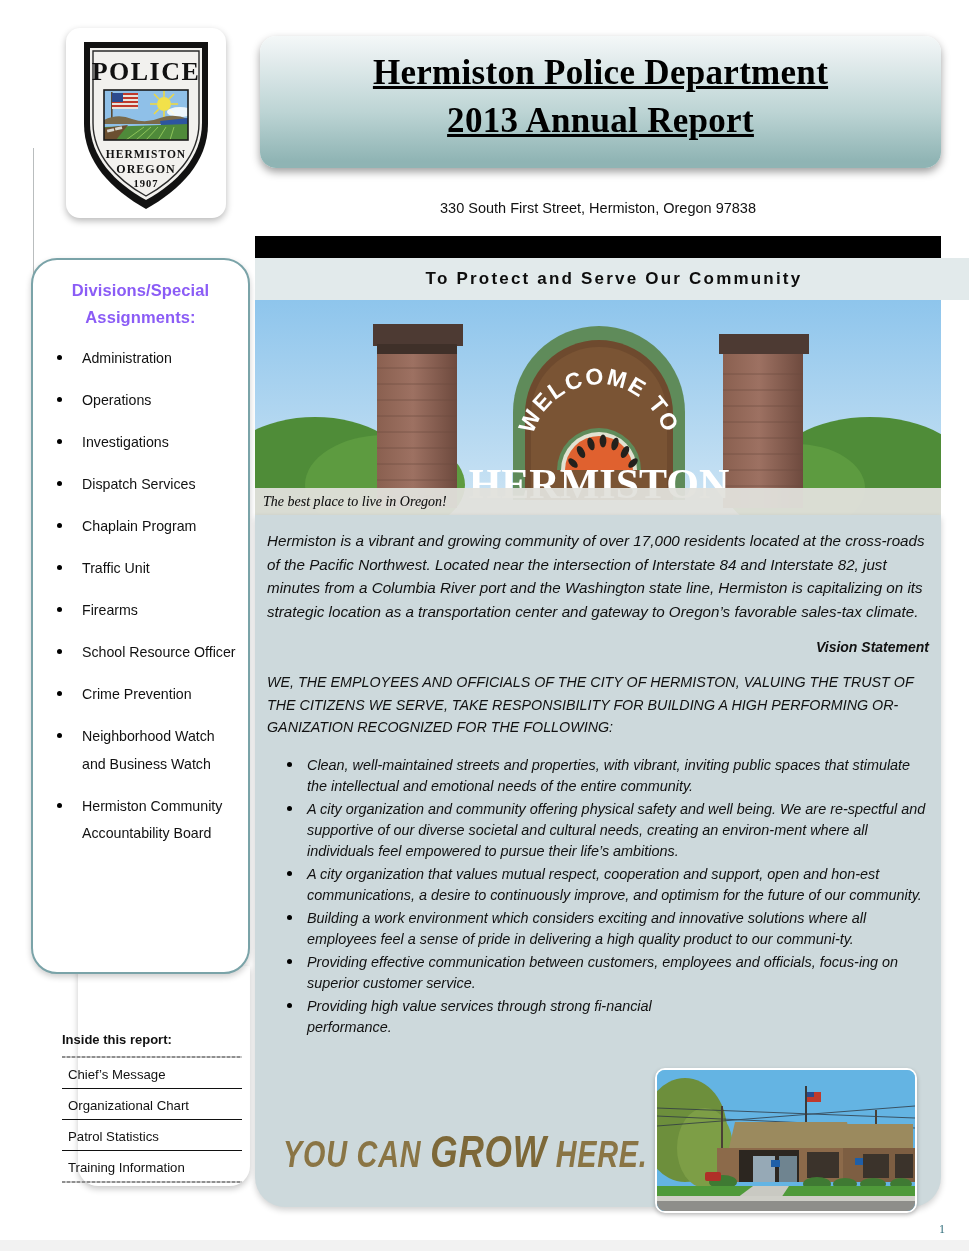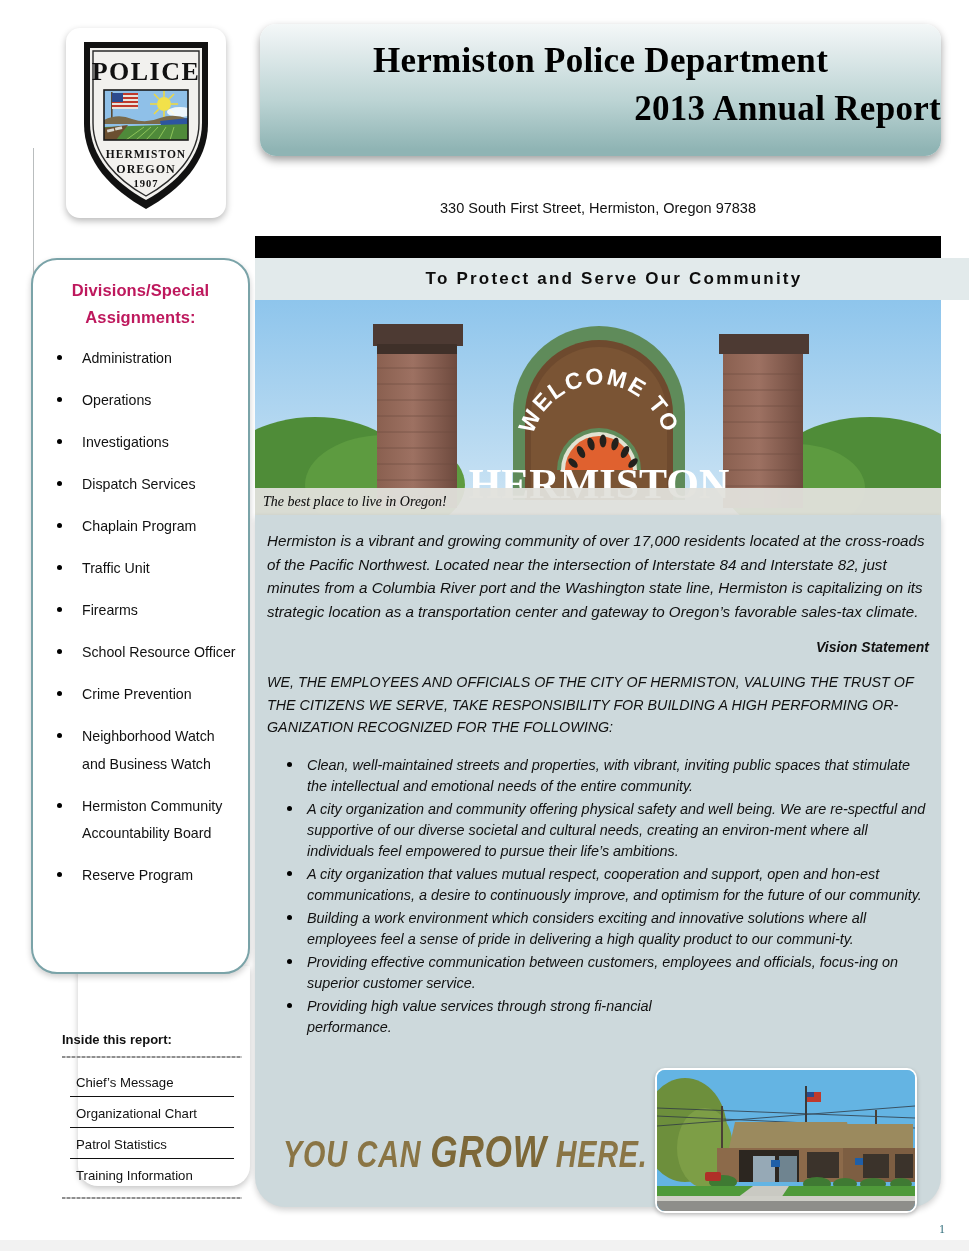--- a/index.html
+++ b/index.html
@@ -24,41 +24,41 @@
   .badge-wrap svg{display:block;}
 
   
   .divisions{
     position:absolute;left:31px;top:258px;width:219px;height:716px;
     background:#fff;border:2.5px solid #7aa3a8;border-radius:26px;
     box-shadow:0 3px 6px rgba(0,0,0,.20);
     box-sizing:border-box;
   }
   .div-title{
-    font-size:16.5px;font-weight:bold;color:#be185d;text-align:center;
+    font-size:16.5px;font-weight:bold;color:#8b5cf6;text-align:center;
     line-height:27px;padding:17px 16px 0 16px;letter-spacing:.1px;
   }
   .div-list{list-style:none;margin:14px 0 0 0;padding:0 10px 0 22px;}
   .div-list li{
     position:relative;font-size:14.2px;color:#111;line-height:27.5px;
     padding-left:27px;margin-bottom:14.5px;
   }
   .div-list li .bullet{
     position:absolute;left:2px;top:10px;width:5px;height:5px;border-radius:50%;
     background:#000;
   }
 
   
   .inside{
     position:absolute;left:62px;top:988px;width:180px;
   }
   .inside-title{font-size:13px;font-weight:bold;color:#111;margin-bottom:9px;margin-top:44px;}
   .inside-top-rule{height:2px;background:#9a9a9a;
      background-image:repeating-linear-gradient(90deg,#8f8f8f 0 3px,#c9c9c9 3px 5px);}
-  .toc{list-style:none;margin:8px;padding:0;}
+  .toc{list-style:none;margin:0;padding:0;}
   .toc li{
     font-size:13.2px;color:#111;padding:9px 0 6px 6px;
     border-bottom:1.4px solid #111;
   }
   .inside-bottom-rule{height:2px;margin-top:0;
      background-image:repeating-linear-gradient(90deg,#8f8f8f 0 3px,#c9c9c9 3px 5px);}
 
   
   .sidebar-sheet{
     position:absolute;left:78px;top:966px;width:172px;height:220px;
@@ -66,31 +66,32 @@
     box-shadow:0 3px 6px rgba(0,0,0,.22);
   }
 
   
   .main{
     position:absolute;left:255px;top:22px;width:686px;height:1185px;
   }
 
   
   .title-plaque{
-    position:absolute;left:5px;top:2px;width:681px;height:132px;
+    position:absolute;left:5px;top:14px;width:681px;height:132px;
     border-radius:16px;
     background:linear-gradient(to bottom,#f4f8f8 0%,#e3eced 18%,#bcd4d4 58%,#8fb4b4 95%);
     box-shadow:0 4px 8px rgba(0,0,0,.38);
+    text-decoration:underline;
   }
   .title-plaque .t1,.title-plaque .t2{
     font-family:"Liberation Serif",serif;font-weight:bold;color:#000;
     text-align:center;font-size:35px;letter-spacing:.3px;
   }
   .title-plaque .t1{padding-top:17px;}
-  .title-plaque .t2{padding-top:8px;text-align:right;}
+  .title-plaque .t2{padding-top:8px;}
 
   .address{
     position:absolute;left:0;top:178px;width:686px;text-align:center;
     font-size:14.5px;color:#111;
   }
 
   .black-bar{position:absolute;left:0;top:214px;width:686px;height:22px;background:#000;}
 
   .motto-band{
     position:absolute;left:0;top:236px;width:718px;height:42px;background:#e2eaeb;
@@ -258,21 +259,20 @@
       <li><span class="bullet"></span><span>Operations</span></li>
       <li><span class="bullet"></span><span>Investigations</span></li>
       <li><span class="bullet"></span><span>Dispatch Services</span></li>
       <li><span class="bullet"></span><span>Chaplain Program</span></li>
       <li><span class="bullet"></span><span>Traffic Unit</span></li>
       <li><span class="bullet"></span><span>Firearms</span></li>
       <li><span class="bullet"></span><span>School Resource Officer</span></li>
       <li><span class="bullet"></span><span>Crime Prevention</span></li>
       <li><span class="bullet"></span><span>Neighborhood Watch and Business Watch</span></li>
       <li><span class="bullet"></span><span>Hermiston Community Accountability Board</span></li>
-      <li><span class="bullet"></span><span>Reserve Program</span></li>
     </ul>
   </div>
 
   <div class="inside">
     <div class="inside-title">Inside this report:</div>
     <div class="inside-top-rule"></div>
     <ul class="toc">
       <li>Chief’s Message</li>
       <li>Organizational Chart</li>
       <li>Patrol Statistics</li>

